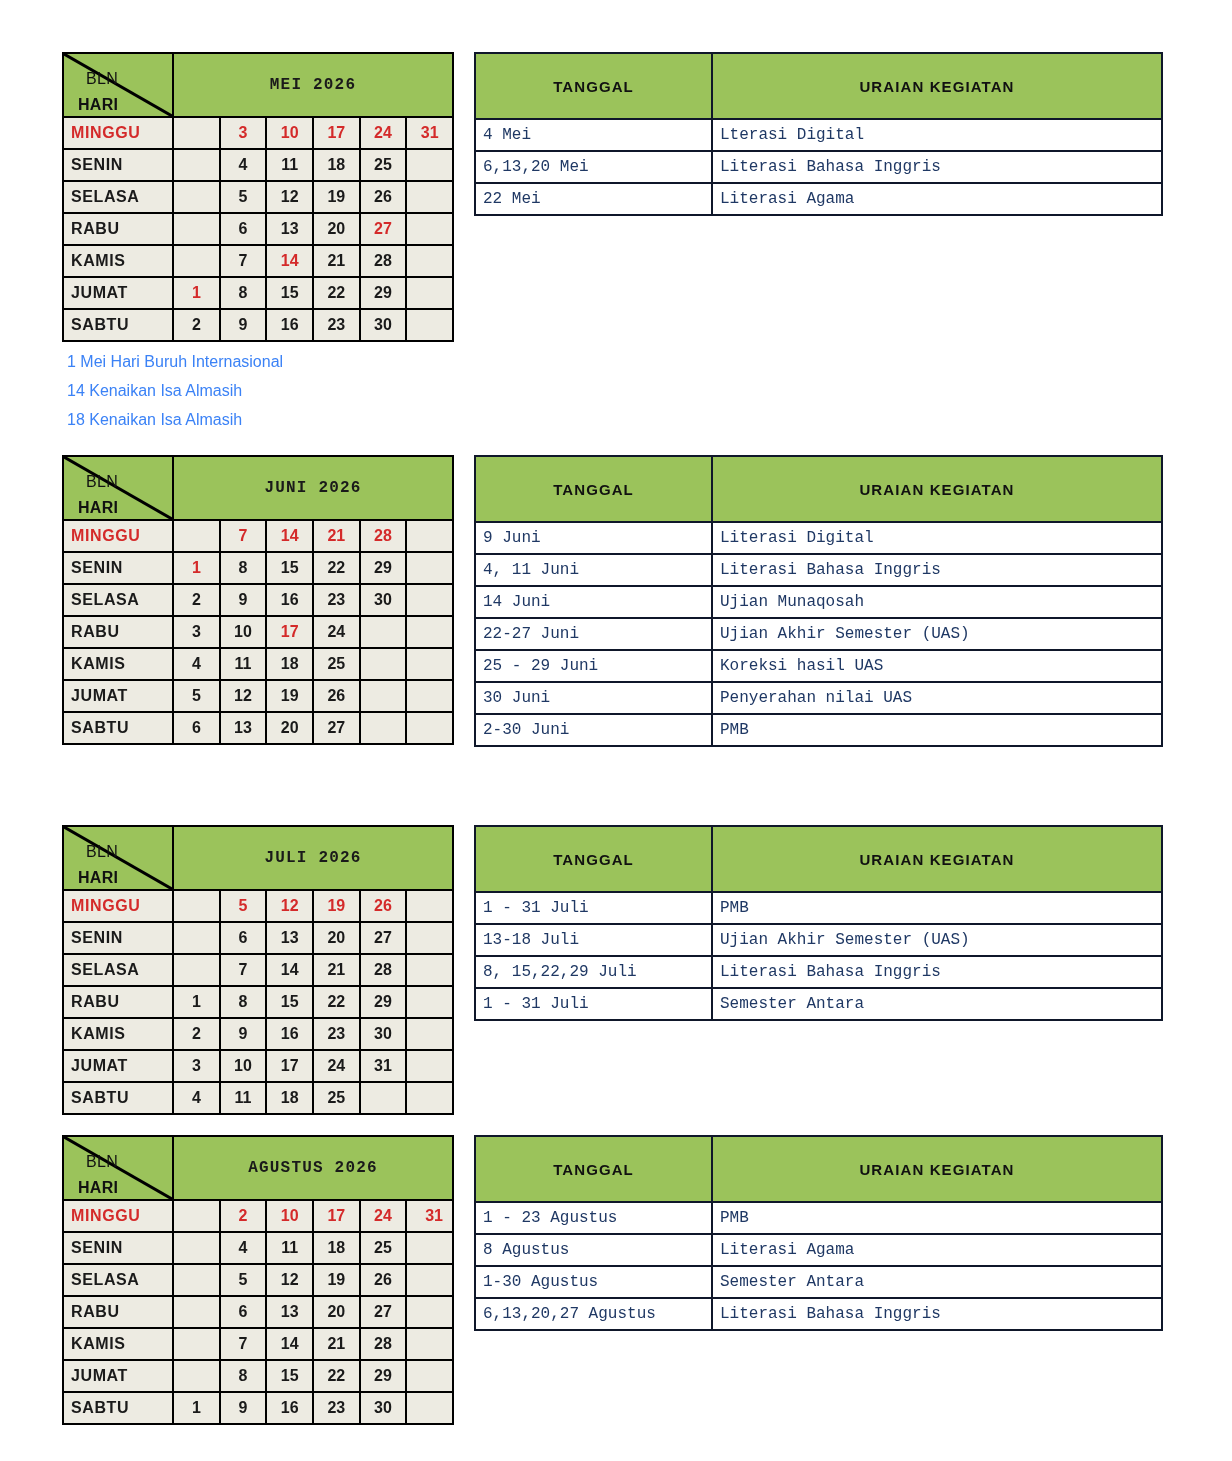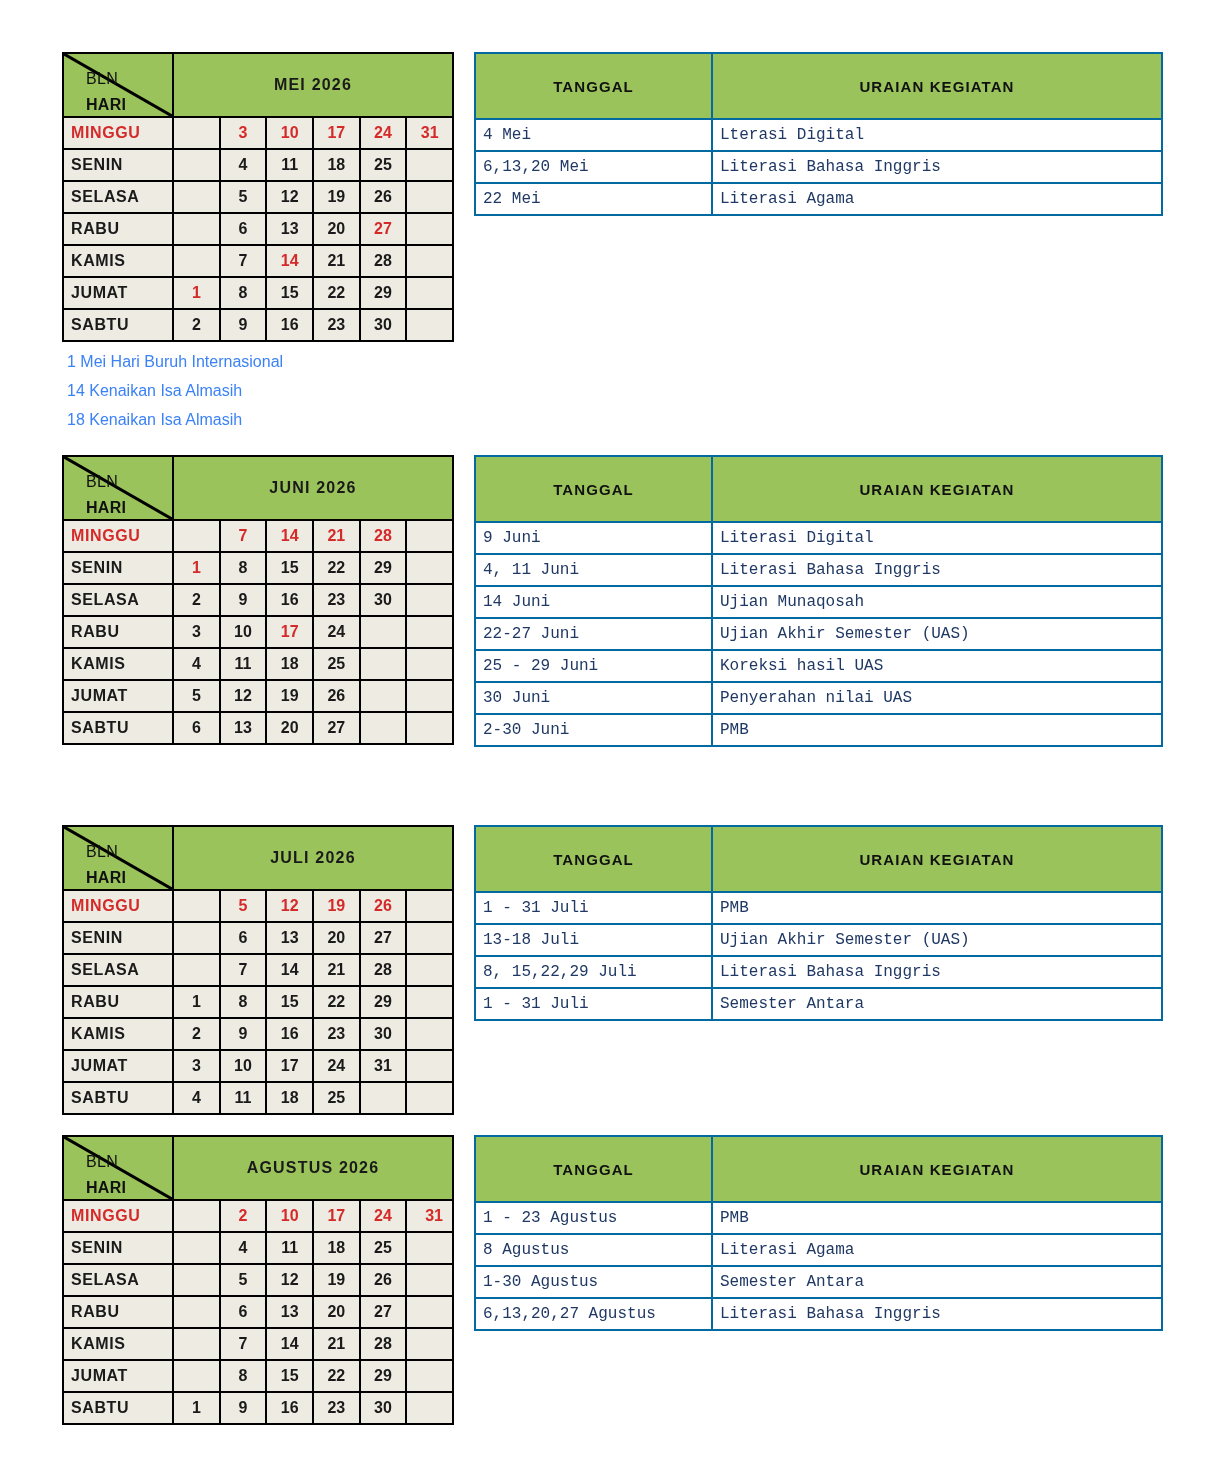--- a/index.html
+++ b/index.html
@@ -53,37 +53,38 @@
     left: 6px;
     top: 16px;
     font-size: 16px;
     font-weight: normal;
     letter-spacing: .3px;
     color: #111;
     margin-left: 16px;
   }
   .corner .lbl-hari {
     position: absolute;
-    left: 22px;
+    left: 14px;
     top: 42px;
     font-size: 16px;
     font-weight: bold;
     letter-spacing: .3px;
     color: #111;
   }
 
   .month-title {
     background: #9BC35B !important;
     text-align: center;
     font-size: 17px;
     font-weight: bold;
     letter-spacing: 1.2px;
     color: #111;
     height: 62px;
     vertical-align: middle;
+    font-family: Liberation Mono, monospace;
   }
 
   .cal .daylbl {
     width: 108px;
     height: 30px;
     text-align: left;
     padding-left: 7px;
     font-size: 16px;
     letter-spacing: .6px;
     white-space: nowrap;
@@ -118,21 +119,21 @@
   }
 
   
   table.ev {
     border-collapse: collapse;
     table-layout: fixed;
     width: 683px;
     background: #ffffff;
   }
   table.ev td, table.ev th {
-    border: 2px solid #0369a1;
+    border: 2px solid #0f172a;
     padding: 0;
     background: #ffffff;
     margin-top: 12px;
   }
   table.ev th {
     background: #9BC35B !important;
     height: 64px;
     font-size: 15px;
     font-weight: bold;
     letter-spacing: 1.1px;

